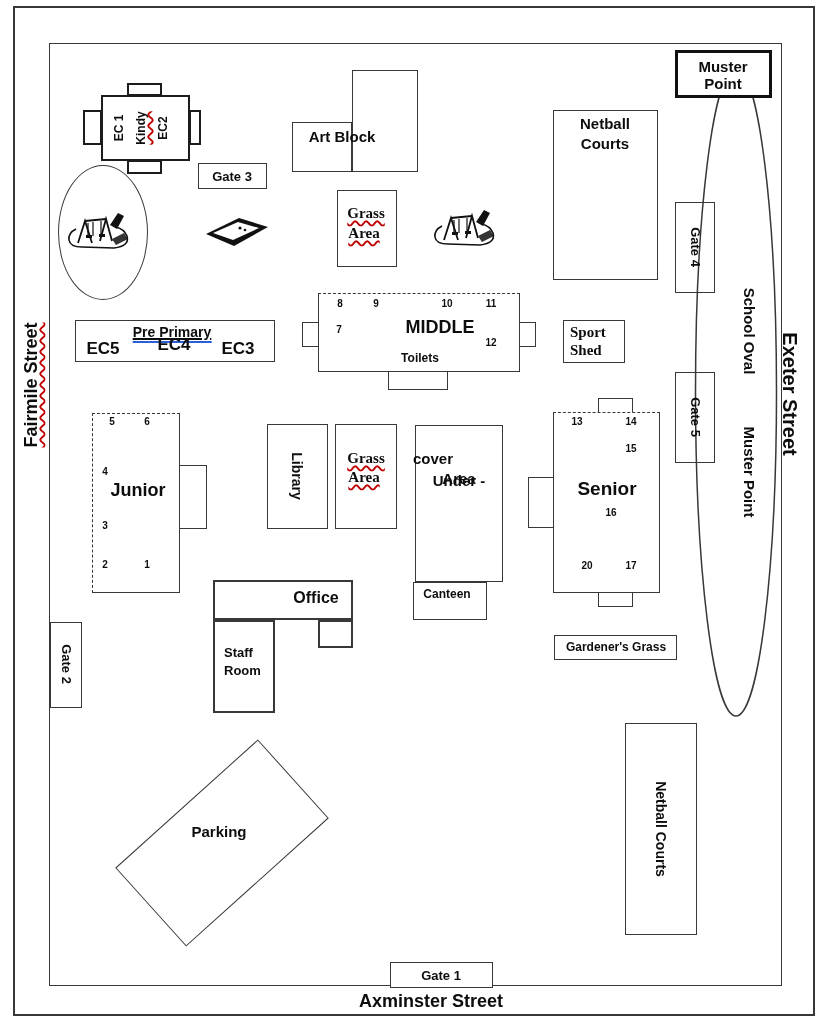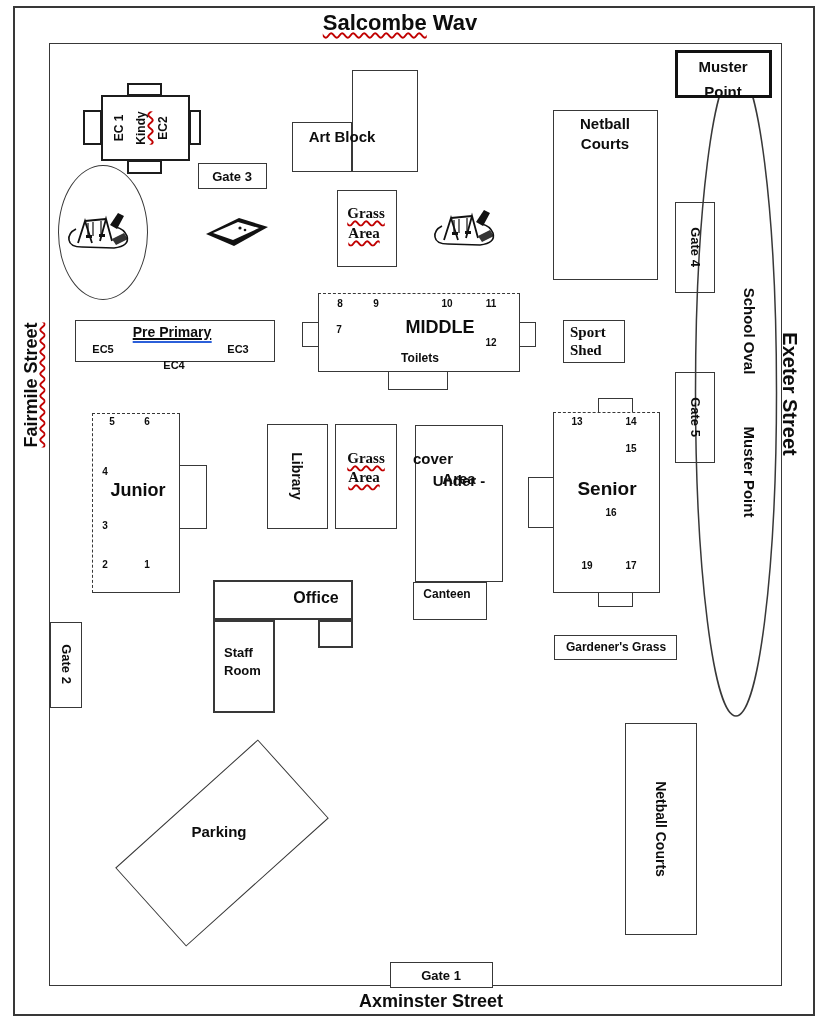--- a/index.html
+++ b/index.html
@@ -13,37 +13,36 @@
   .dashL{border-left-style:dashed;}
   .label{position:absolute;font-weight:700;white-space:nowrap;}
   .c{transform:translate(-50%,-50%);}
   .cw{transform:translate(-50%,-50%) rotate(90deg);}
   .ccw{transform:translate(-50%,-50%) rotate(-90deg);}
   .lleft{transform:translate(0,-50%);}
   .serif{font-family:"Liberation Serif",serif;}
   .wavy{text-decoration:underline;text-decoration-style:wavy;text-decoration-color:#c00000;
         text-decoration-thickness:1.5px;text-underline-offset:2px;}
   .num{font-size:10px;font-weight:700;}
-  .f11{font-size:11px;} .f12{font-size:12px;} .f13{font-size:13px;} .f14{font-size:14px;}
+  .f11{font-size:17px;} .f12{font-size:12px;} .f13{font-size:13px;} .f14{font-size:14px;}
   .f15{font-size:15px;} .f16{font-size:16px;} .f18{font-size:18px;} .f19{font-size:19px;}
   .f20{font-size:20px;} .f22{font-size:22px;}
   .grammar{border-bottom:2px solid #2b5fd9;padding-bottom:1px;text-decoration:underline;
            text-decoration-thickness:1.5px;}
   svg{display:block;}
 </style>
 </head>
 <body>
 
 <div class="stage">
 
   <div class="box" style="left:13px;top:6px;width:802px;height:1010px;border-width:2px;background:transparent;"></div>
 
   <div class="box" style="left:49px;top:43px;width:733px;height:943px;background:transparent;"></div>
 
-  <div class="label c f22" style="left:400px;top:23px;"><span class="wavy">Salcombe</span><span> Wav</span></div>
   <div class="label ccw f18 wavy" style="left:31px;top:385px;">Fairmile Street</div>
   <div class="label cw f20" style="left:789px;top:394px;">Exeter Street</div>
   <div class="label c f18" style="left:431px;top:1001px;">Axminster Street</div>
 
   <svg style="position:absolute;left:688px;top:64px;" width="100" height="656" viewBox="0 0 100 656">
     <ellipse cx="48" cy="328" rx="40.5" ry="324" fill="none" stroke="#383838" stroke-width="1.5"></ellipse>
   </svg>
 
   <div class="box nofill" style="left:58px;top:165px;width:90px;height:135px;border-radius:50%;"></div>
 
@@ -95,34 +94,34 @@
     <path d="M44,24 l8,-12 6,3 -7,13 z" fill="#111"></path>
     <path d="M46,38 l12,-6 4,6 -12,6 z" fill="#111" opacity="0.85"></path>
   </svg>
 
   <div class="box" style="left:553px;top:110px;width:105px;height:170px;"></div>
   <div class="label c f15" style="left:605px;top:123px;">Netball</div>
   <div class="label c f15" style="left:605px;top:143px;">Courts</div>
 
   <div class="box b3" style="left:675px;top:50px;width:97px;height:48px;"></div>
   <div class="label c f15" style="left:723px;top:66px;">Muster</div>
-  <div class="label c f15" style="left:723px;top:91px;">Point</div>
+  <div class="label c f15" style="left:723px;top:83px;">Point</div>
 
   <div class="box nofill" style="left:675px;top:202px;width:40px;height:91px;"></div>
   <div class="label cw f13" style="left:695px;top:247px;">Gate 4</div>
   <div class="box nofill" style="left:675px;top:372px;width:40px;height:91px;"></div>
   <div class="label cw f13" style="left:695px;top:417px;">Gate 5</div>
 
   <div class="label cw f15" style="left:749px;top:331px;">School Oval</div>
   <div class="label cw f15" style="left:749px;top:472px;">Muster Point</div>
 
   <div class="box" style="left:75px;top:320px;width:200px;height:42px;"></div>
   <div class="label c f14" style="left:172px;top:332px;"><span class="grammar">Pre Primary</span></div>
   <div class="label c f11" style="left:103px;top:349px;">EC5</div>
-  <div class="label c f11" style="left:174px;top:365px;">EC4</div>
+  <div class="label c f11" style="left:174px;top:345px;">EC4</div>
   <div class="label c f11" style="left:238px;top:349px;">EC3</div>
 
   <div class="box" style="left:302px;top:322px;width:17px;height:25px;"></div>
   <div class="box" style="left:519px;top:322px;width:17px;height:25px;"></div>
   <div class="box" style="left:388px;top:371px;width:60px;height:19px;"></div>
   <div class="box dashT" style="left:318px;top:293px;width:202px;height:79px;"></div>
   <div class="label c f18" style="left:419px;top:327px;margin-left:21px;">MIDDLE</div>
   <div class="label c f12" style="left:420px;top:358px;">Toilets</div>
   <div class="label c num" style="left:340px;top:303px;">8</div>
   <div class="label c num" style="left:376px;top:303px;">9</div>
@@ -161,21 +160,21 @@
 
   <div class="box" style="left:598px;top:398px;width:35px;height:15px;"></div>
   <div class="box" style="left:528px;top:477px;width:26px;height:51px;"></div>
   <div class="box" style="left:598px;top:592px;width:35px;height:15px;"></div>
   <div class="box dashT" style="left:553px;top:412px;width:107px;height:181px;"></div>
   <div class="label c f19" style="left:607px;top:489px;">Senior</div>
   <div class="label c num" style="left:577px;top:421px;">13</div>
   <div class="label c num" style="left:631px;top:421px;">14</div>
   <div class="label c num" style="left:631px;top:448px;">15</div>
   <div class="label c num" style="left:611px;top:512px;">16</div>
-  <div class="label c num" style="left:587px;top:565px;">19</div>
+  <div class="label c num" style="left:587px;top:565px;">20</div>
   <div class="label c num" style="left:631px;top:565px;">17</div>
 
   <div class="box" style="left:554px;top:635px;width:123px;height:25px;"></div>
   <div class="label c f12" style="left:616px;top:647px;">Gardener's Grass</div>
 
   <div class="box" style="left:213px;top:580px;width:140px;height:40px;border-width:2px;"></div>
   <div class="label c f16" style="left:316px;top:598px;">Office</div>
   <div class="box" style="left:213px;top:620px;width:62px;height:93px;border-width:2px;"></div>
   <div class="label lleft f13" style="left:224px;top:652px;">Staff</div>
   <div class="label lleft f13" style="left:224px;top:670px;">Room</div>

